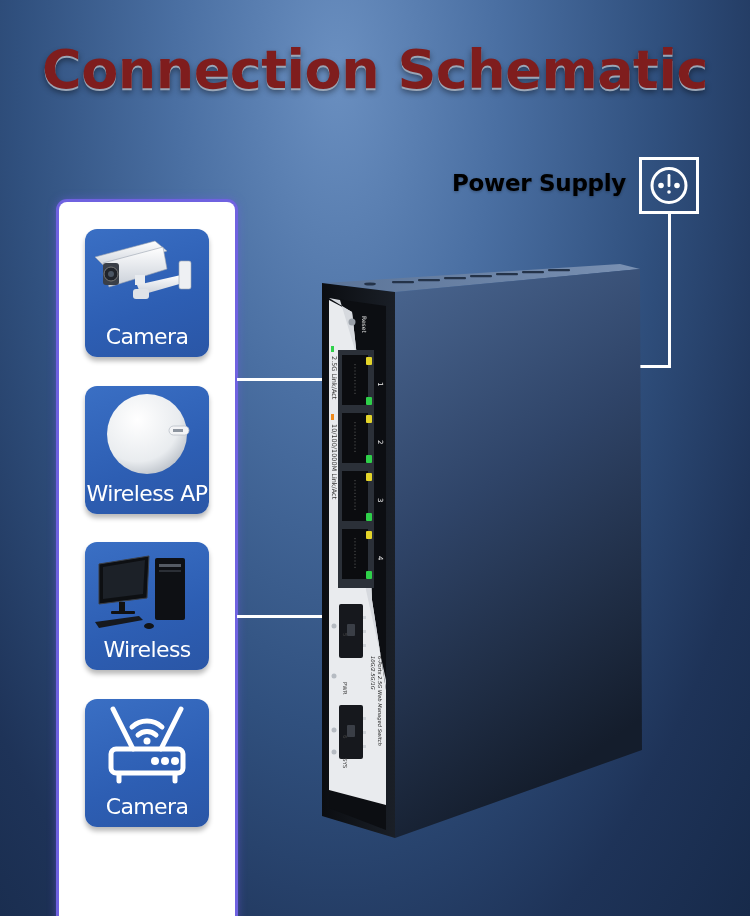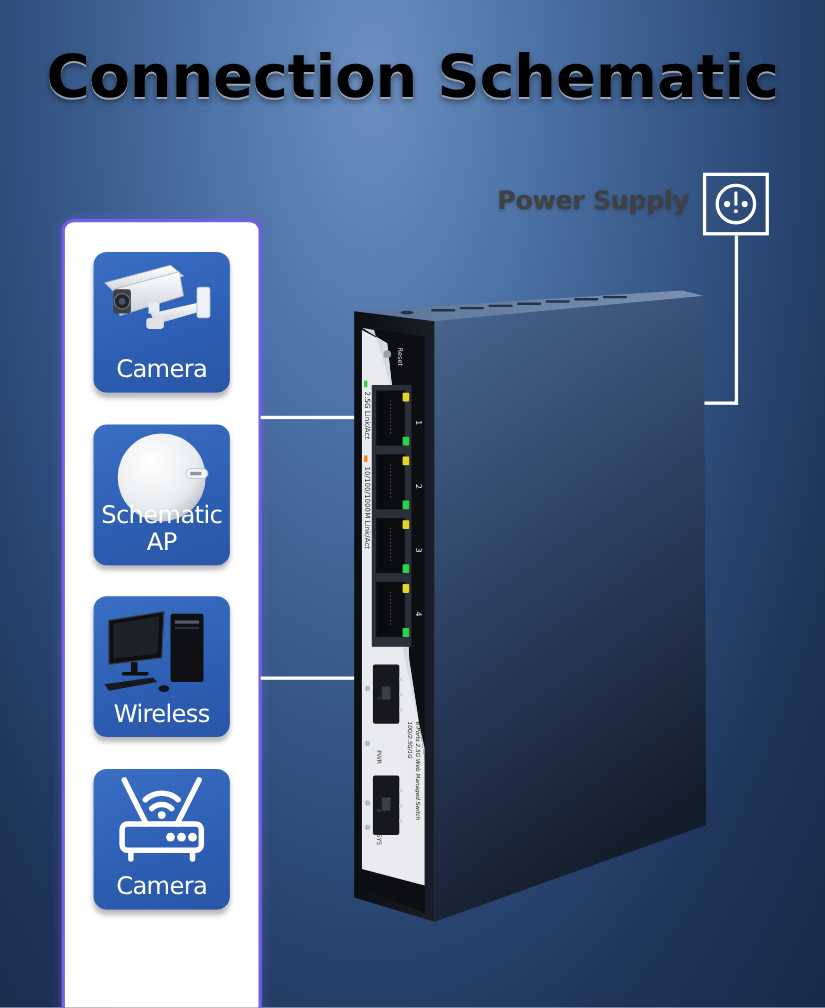--- a/index.html
+++ b/index.html
@@ -4,21 +4,21 @@
 <style>
   html, body { margin:0; padding:0; }
   body {
     width:750px; height:916px; overflow:hidden; position:relative;
     background: radial-gradient(ellipse at 45% 8%, #6a8fc0 0%, #4a6fa2 28%, #30507e 55%, #1e3358 80%, #172a4a 100%);
     font-family: "DejaVu Sans", sans-serif;
   }
   .title {
     position:absolute; left:0; top:38px; width:750px; text-align:center;
     font-size:54px; font-weight:bold; letter-spacing:-0.5px;
-    color:#000000;
+    color:#7f1d1d;
     text-shadow: 0 2px 0 #9aa6b6, 0 4px 6px rgba(0,0,0,0.45);
   }
   .device-panel {
     position:absolute; left:59px; top:202px; width:176px; height:770px;
     background:#ffffff; border-radius:8px;
     box-shadow: 0 0 0 3px #6f62e0, 0 0 10px 2px rgba(110,90,230,0.6);
   }
   .device-card {
     position:absolute; left:26px; width:124px; height:128px;
     background: linear-gradient(160deg, #3a6fc4 0%, #2d5eb3 60%, #2a56a6 100%);
@@ -27,21 +27,21 @@
     overflow:hidden;
   }
   .device-card .label {
     position:absolute; left:0; bottom:8px; width:100%; text-align:center;
     color:#fff; font-size:22px; font-family:"DejaVu Sans", sans-serif;
     letter-spacing:-0.6px;
   }
   .device-card svg { position:absolute; left:0; top:0; }
   .conn-line { position:absolute; background:#ffffff; }
   .power-label {
-    position:absolute; left:452px; top:170px; color:#404040; font-weight:bold;
+    position:absolute; left:452px; top:170px; color:#000000; font-weight:bold;
     font-size:23px; letter-spacing:-0.3px; text-shadow:0 1px 3px rgba(0,0,0,0.3);
   }
   .power-box {
     position:absolute; left:639px; top:157px; width:60px; height:57px;
     border:3px solid #fff; box-sizing:border-box;
   }
   .switch { position:absolute; left:0; top:0; }
 </style>
 </head>
 <body>
@@ -90,21 +90,21 @@
         <radialGradient id="apg" cx="0.38" cy="0.32" r="0.75">
           <stop offset="0" stop-color="#ffffff"></stop>
             <stop offset="0.7" stop-color="#e9ecef"></stop>
             <stop offset="1" stop-color="#b8bec6"></stop>
         </radialGradient>
       </defs>
       <circle cx="62" cy="48" r="40" fill="url(#apg)"></circle>
       <rect x="84" y="40" width="20" height="9" rx="4.5" fill="#f3f4f6" stroke="#b9bfc8" stroke-width="0.8"></rect>
       <rect x="88" y="43" width="10" height="3" fill="#8c949f"></rect>
     </svg>
-    <div class="label">Schematic AP</div>
+    <div class="label">Wireless AP</div>
   </div>
 
   <div class="device-card" style="top:340px;">
     <svg width="124" height="92" viewBox="0 0 124 92">
       <polygon points="14,22 64,14 62,56 14,62" fill="#0d0f12" stroke="#3a3f47" stroke-width="1"></polygon>
       <polygon points="18,25 60,18 58,52 18,57" fill="#1c2128"></polygon>
       <rect x="34" y="60" width="6" height="10" fill="#111"></rect>
       <rect x="26" y="69" width="24" height="3" rx="1" fill="#111"></rect>
       <polygon points="10,80 54,74 58,78 14,86" fill="#16191e"></polygon>
       <rect x="70" y="16" width="30" height="62" rx="2" fill="#0e1014"></rect>

